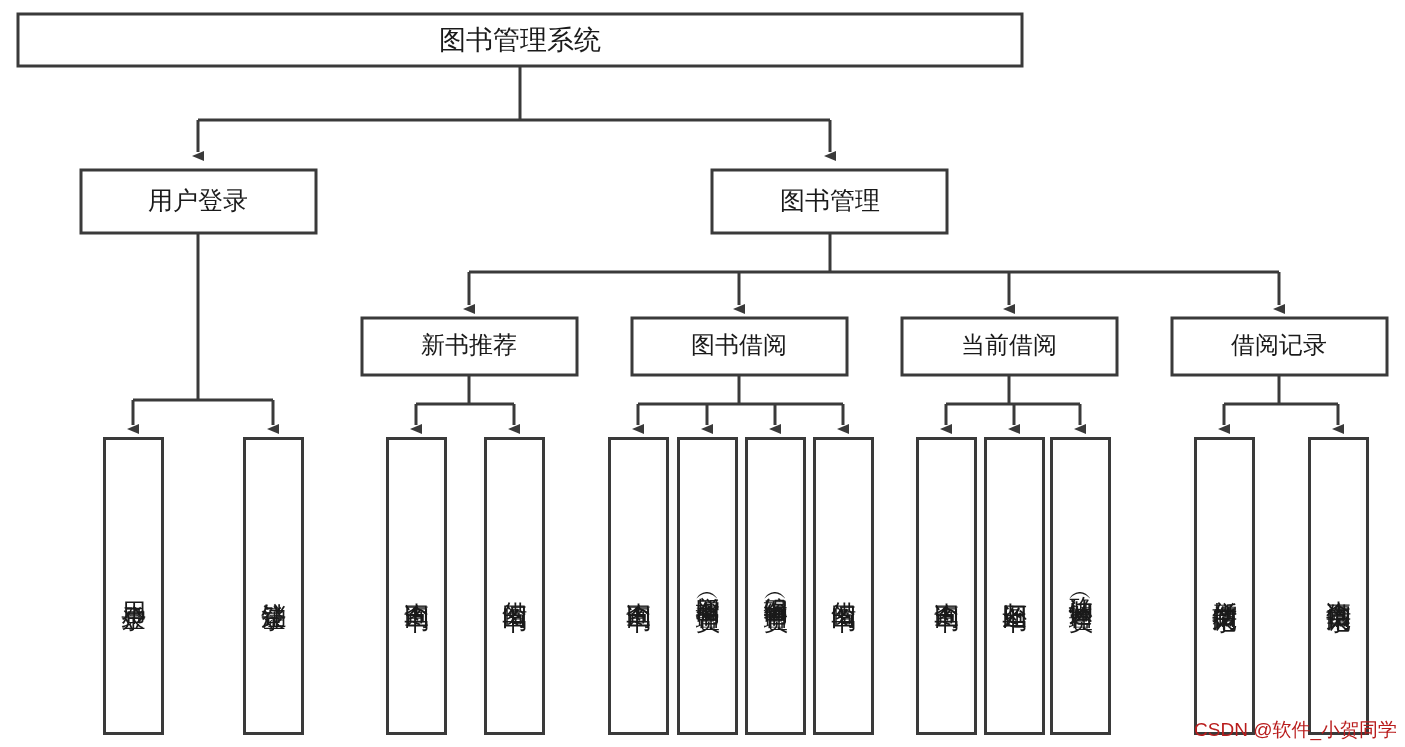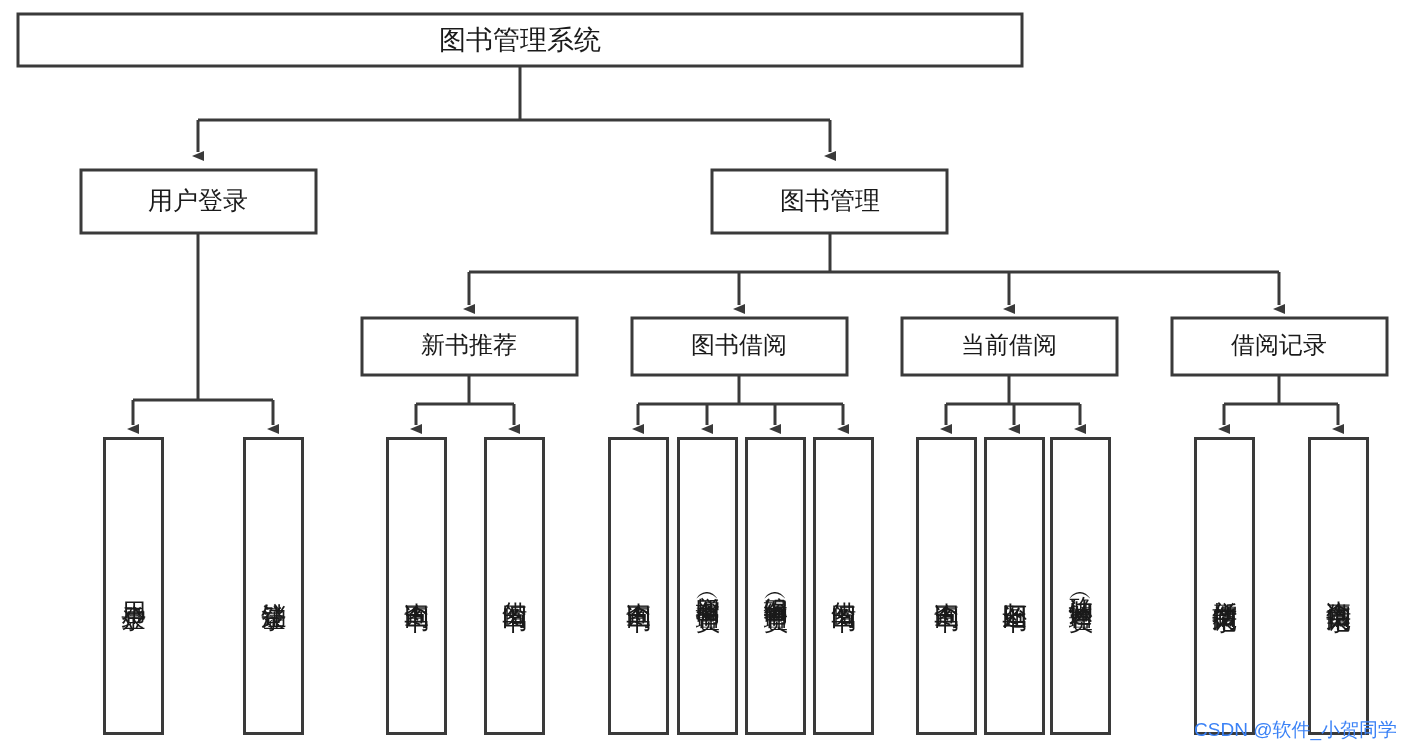--- a/index.html
+++ b/index.html
@@ -38,21 +38,21 @@
     letter-spacing:2px;
     white-space:nowrap;
     font-family:"Liberation Sans","DejaVu Sans",sans-serif;
   }
   .leaf-text.tall{font-size:24px;}
   #watermark{
     position:absolute;
     right:8px;
     bottom:4px;
     font-size:19px;
-    color:#3b82f6;
+    color:#b91c1c;
     font-family:"Liberation Sans","DejaVu Sans",sans-serif;
     white-space:nowrap;
     pointer-events:none;
   }
 </style>
 </head>
 <body>
 
 <div id="stage">
 

